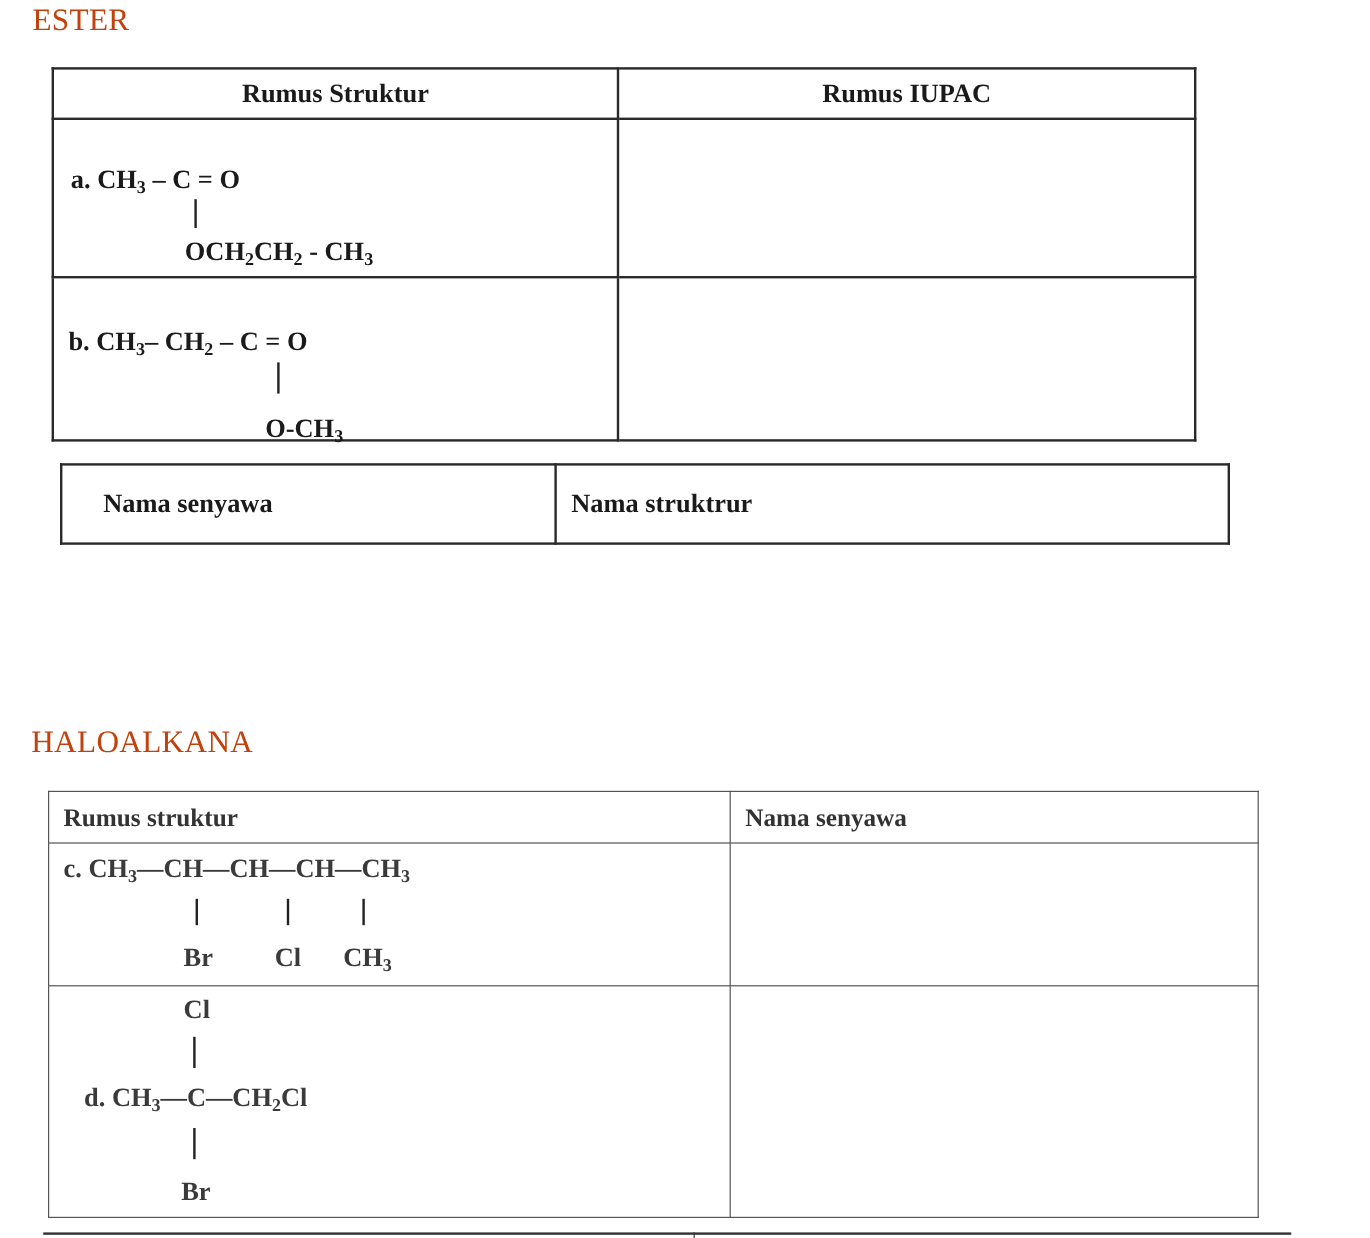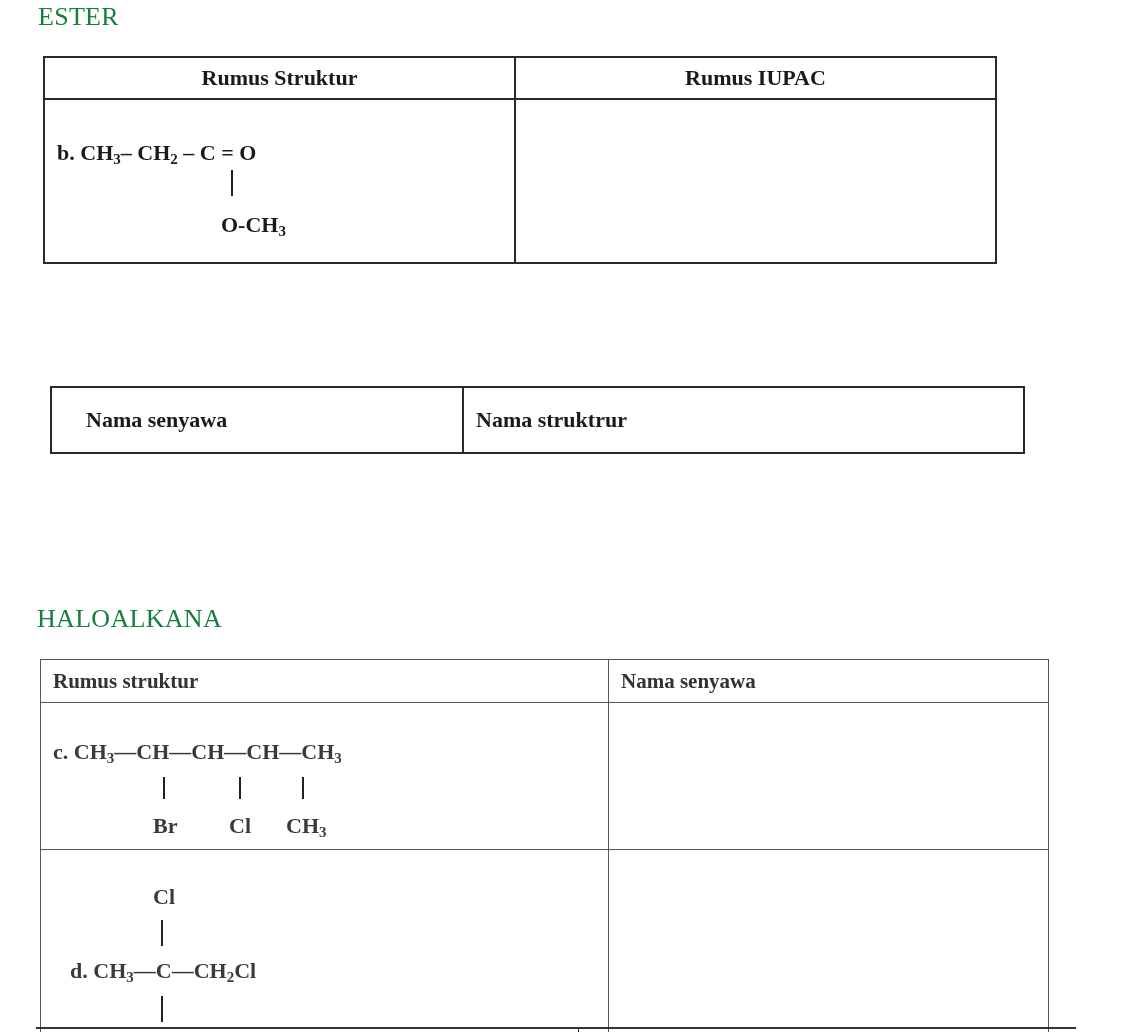--- a/index.html
+++ b/index.html
@@ -3,52 +3,66 @@
   <meta charset="utf-8">
   <style>
     html, body { margin: 0; padding: 0; }
     body {
       width: 1142px; height: 1032px; overflow: hidden;
       background: #ffffff; position: relative;
       font-family: "Liberation Serif", "DejaVu Serif", serif;
       color: #1a1a1a;
     }
     .abs { position: absolute; }
-    .section-title { font-size: 26px; letter-spacing: 0.3px; color: #15803d; margin-left: 11px; }
+    .section-title { font-size: 26px; letter-spacing: 0.3px; color: #c2410c; }
     table { border-collapse: collapse; position: absolute; table-layout: fixed; }
     td, th { border: 2px solid #2a2a2a; vertical-align: top; padding: 0; font-weight: bold; }
     .t1 th { font-size: 22px; text-align: center; height: 40px; vertical-align: middle; }
     .t2 td.h { font-size: 22px; height: 64px; vertical-align: middle; padding-left: 34px; }
     .t2 td.h2 { padding-left: 12px; }
     .t3 td, .t3 th { border: 1.5px solid #555; }
     .t3 th { font-size: 21px; text-align: left; height: 42px; vertical-align: middle; padding-left: 12px; color: #333; }
     .formula { position: relative; font-size: 22px; }
     .formula span, .formula div { position: absolute; white-space: nowrap; }
     .bond-v { width: 2px; background: #222; }
     sub { font-size: 15px; vertical-align: -4px; line-height: 0; }
-    .light { color: #3a3a3a; margin-top: 28px; }
+    .light { color: #3a3a3a; }
   </style>
 </head>
 <body>
 
 <div class="abs section-title" style="left:27px; top:2px;">ESTER</div>
 
 <table class="t1" style="left:43px; top:56px; width:952px;">
   <colgroup>
       <col style="width:471px">
       <col style="width:481px">
     </colgroup>
   <tbody>
       <tr>
     <th>Rumus Struktur</th>
     <th>Rumus IUPAC</th>
   </tr>
+  <tr style="height:130px;">
+    <td>
+      <div class="formula" style="height:130px;">
+        <span style="left:14px; top:37px;">
+          <span style="position:static">a.</span> <span style="position:static">CH</span><sub>3</sub><span style="position:static"> – C = O</span>
+        </span>
+        <div class="bond-v" style="left:117px; top:66px; height:24px;"></div>
+        <span style="left:109px; top:97px;">
+          <span style="position:static">OCH</span><sub>2</sub><span style="position:static">CH</span><sub>2</sub><span style="position:static"> - CH</span><sub>3</sub>
+        </span>
+      </div>
+    </td>
+    <td></td>
+  </tr>
   <tr style="height:134px;">
     <td>
-      <div class="formula" style="height:162px;">
+      <div class="formula" style="height:134px;">
         <span style="left:12px; top:40px;">
           <span style="position:static">b.</span> <span style="position:static">CH</span><sub>3</sub><span style="position:static">– CH</span><sub>2</sub><span style="position:static"> – C = O</span>
         </span>
         <div class="bond-v" style="left:186px; top:70px; height:26px;"></div>
         <span style="left:176px; top:112px;">
           <span style="position:static">O-CH</span><sub>3</sub>
         </span>
       </div>
     </td>
     <td></td>

